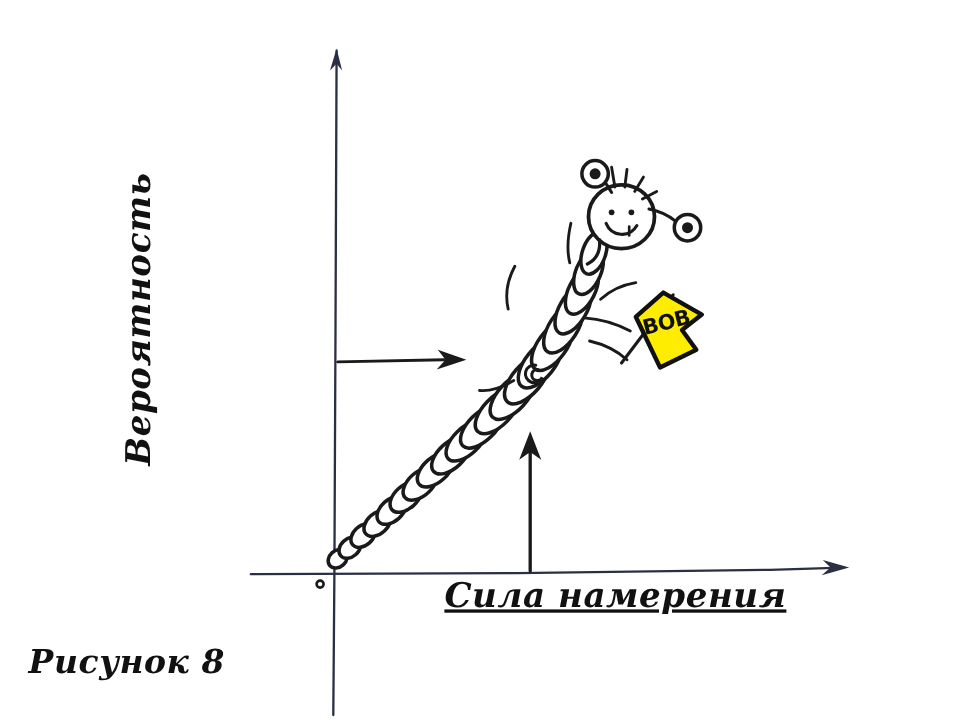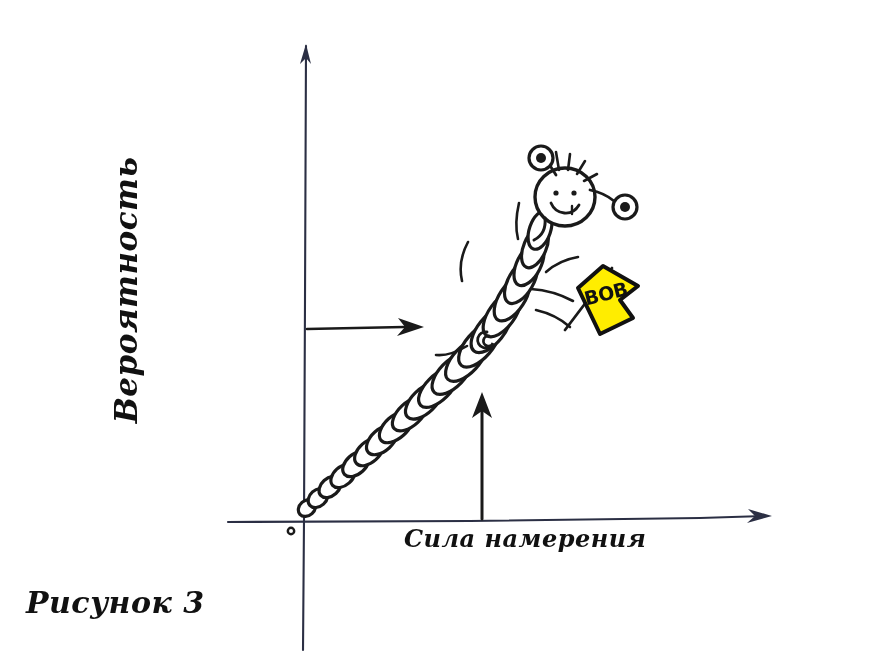--- a/index.html
+++ b/index.html
@@ -42,21 +42,22 @@
     top: 272px;
     width: 300px;
     text-align: center;
     font-size: 31px;
     transform: rotate(-90deg);
     transform-origin: 50% 50%;
   }
   #x-axis-label {
     left: 404px;
     top: 524px;
-    font-size: 24px;
+    font-size: 31px;
+    text-decoration: underline;
   }
   #figure-caption {
     position: absolute;
     left: 26px;
     top: 585px;
     font-size: 30px;
   }
   #flag-text {
     position: absolute;
     left: 582px;
@@ -173,17 +174,17 @@
 
       <path d="M578,288 L603,266 L638,286 L620,300 L633,318 L600,334 Z" fill="#ffed00" stroke="#111111" stroke-width="4" stroke-linejoin="round"></path>
 
     </g>
   </svg>
 
   <div id="y-axis-label" class="axis-label">Вероятность</div>
 
   <div id="x-axis-label" class="axis-label">Сила намерения</div>
 
-  <div id="figure-caption" class="axis-label">Рисунок 3</div>
+  <div id="figure-caption" class="axis-label">Рисунок 8</div>
 
   <div id="flag-text">BOB</div>
 
 </div>
 
 </body></html>

